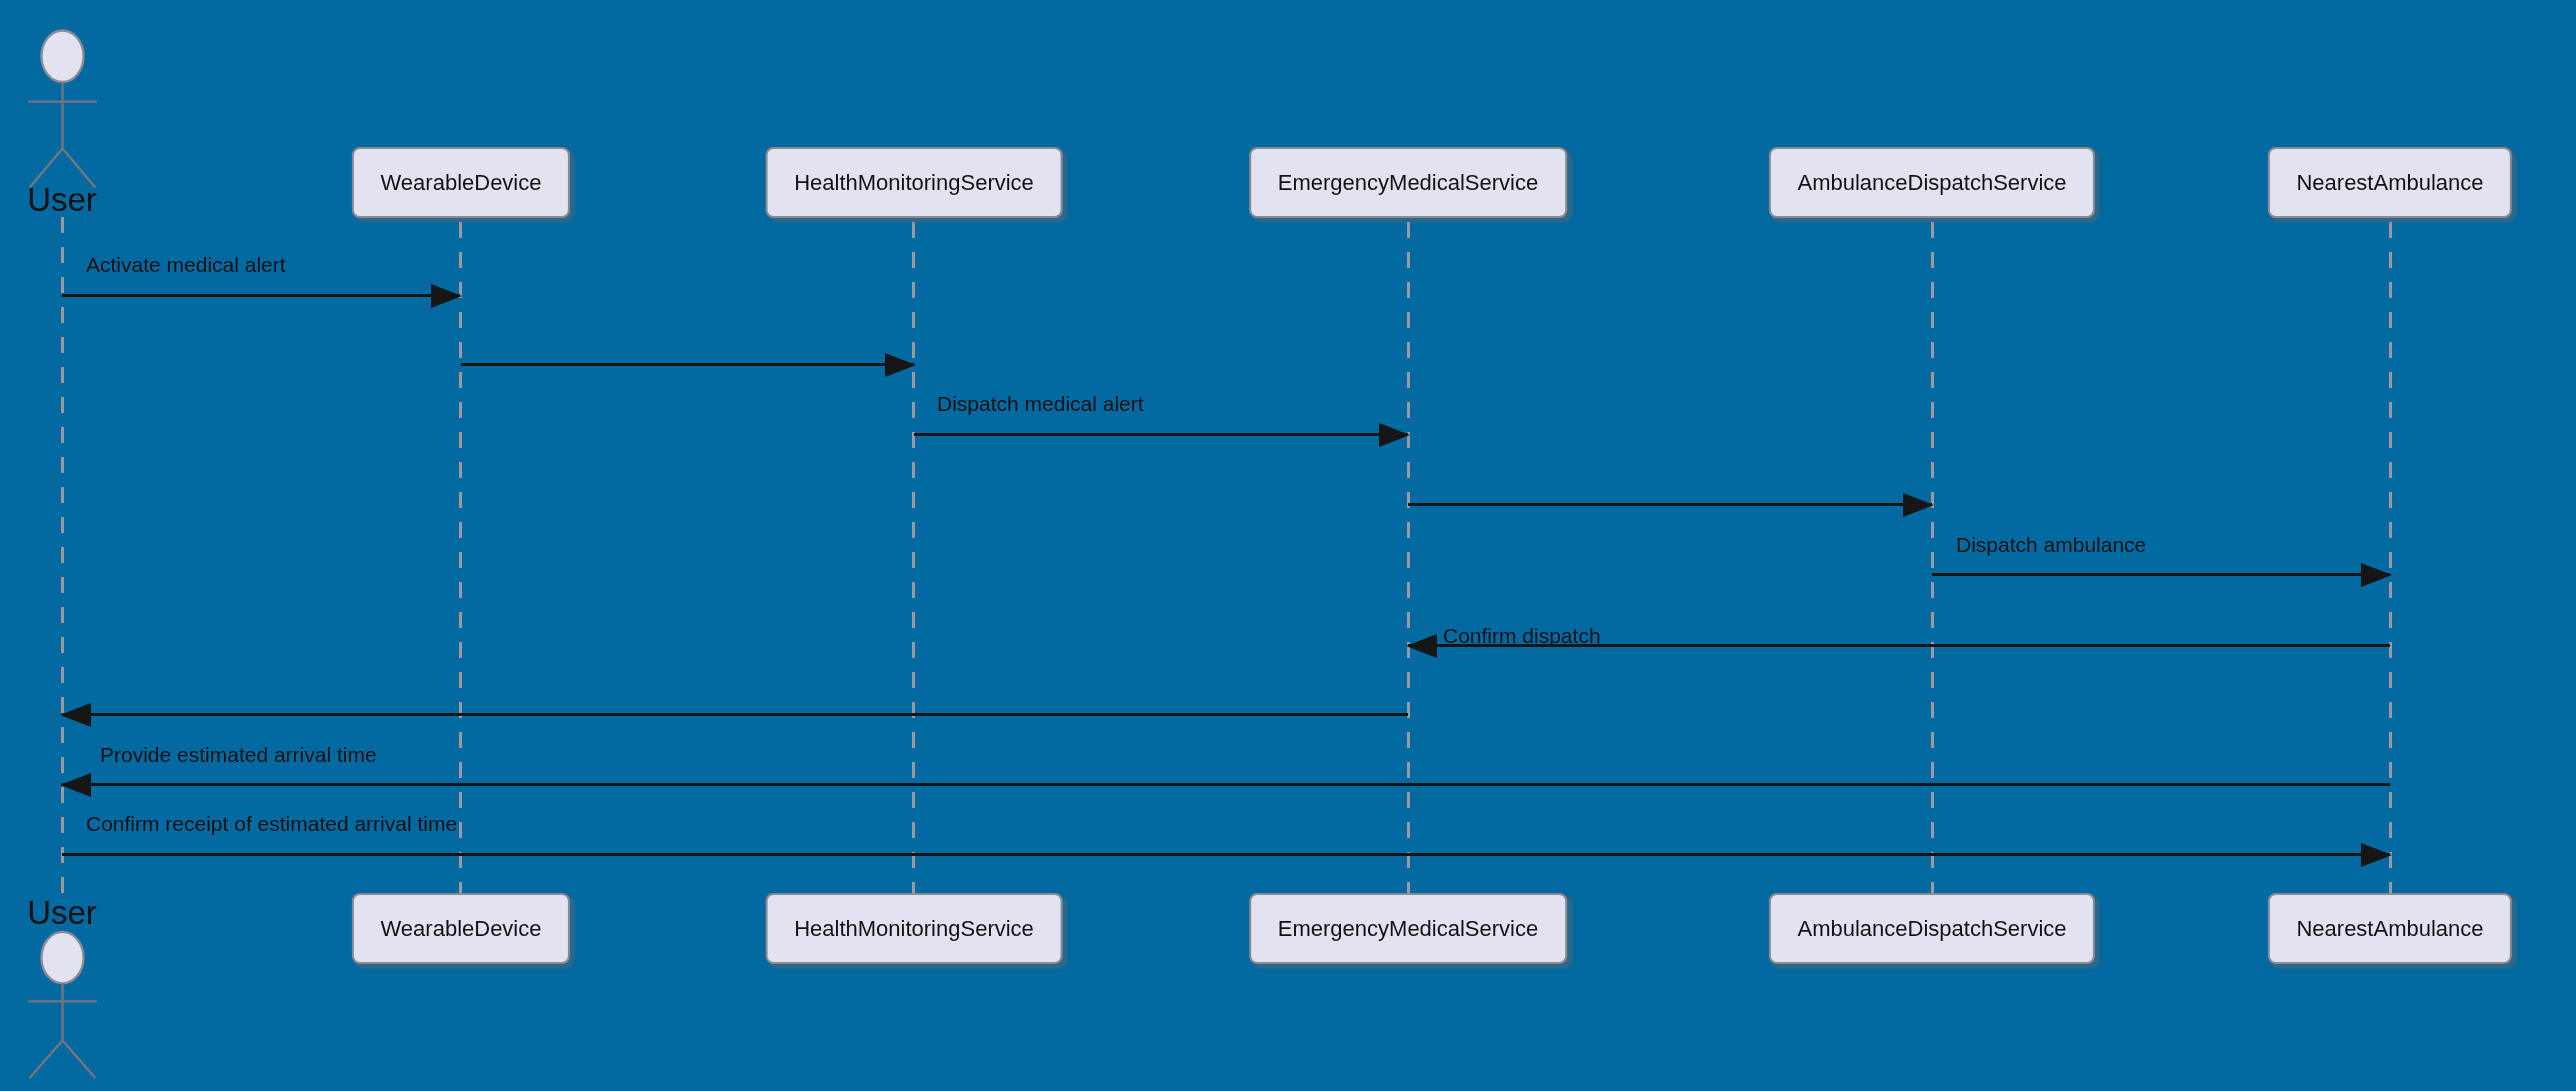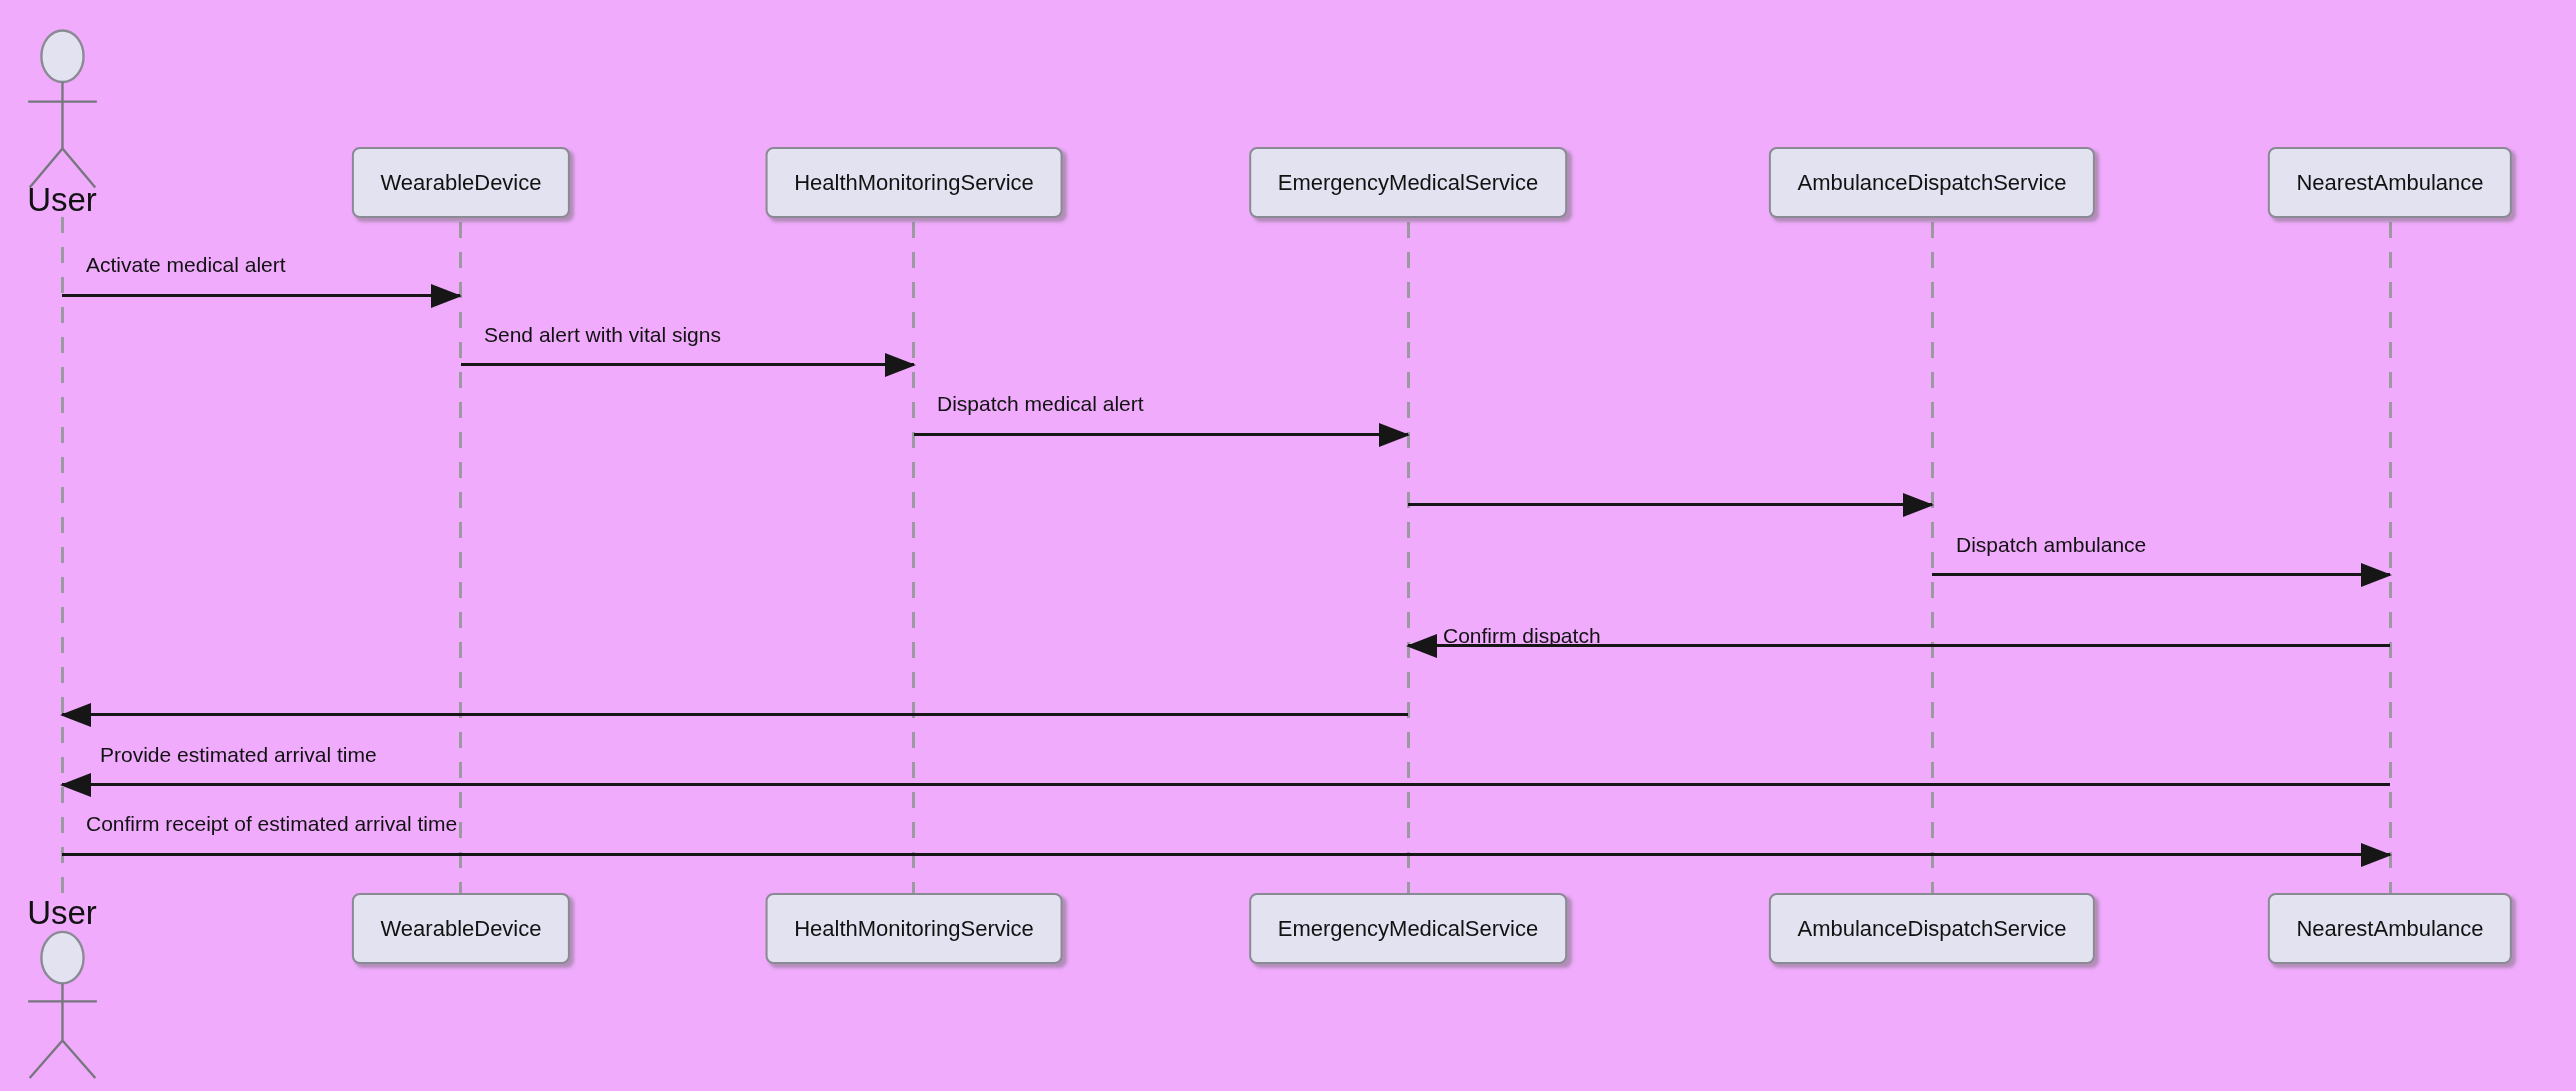--- a/index.html
+++ b/index.html
@@ -1,16 +1,16 @@
 <!DOCTYPE html>
 <html style="font-size:12.5px"><head>
 <meta charset="utf-8">
 <style>
   html,body{margin:0;padding:0;background:#ffffff;}
-  .stage{position:relative;width:2576px;height:1092px;background:#f0abfc;overflow:hidden;
+  .stage{position:relative;width:2576px;height:1092px;background:#0369a1;overflow:hidden;
          font-family:"Liberation Sans",sans-serif;color:#121212;}
   .layer{position:absolute;left:0;top:0;width:2576px;height:1092px;}
 
   .pbox{position:absolute;transform:translateX(-50%);height:67px;background:#E2E2F0;
         border:2.3px solid #8A8A94;border-radius:7.8px;box-shadow:3.9px 3.9px 3.1px rgba(105,105,105,.45);
         display:flex;align-items:center;padding:0 26.6px;font-size:22px;white-space:nowrap;}
   .pbox.row-top{top:147px;}
   .pbox.row-bottom{top:893px;}
 
   .lifeline{position:absolute;width:3.1px;top:222px;height:671px;
@@ -67,21 +67,20 @@
   <div class="pbox row-bottom" style="left:914px;">HealthMonitoringService</div>
   <div class="pbox row-bottom" style="left:1408px;">EmergencyMedicalService</div>
   <div class="pbox row-bottom" style="left:1932px;">AmbulanceDispatchService</div>
   <div class="pbox row-bottom" style="left:2390px;">NearestAmbulance</div>
 
   <div class="msg-label" style="left:86px;top:253px;">Activate medical alert</div>
   <div class="msg-line" style="left:62px;top:294px;width:398px;">
     <span class="ah r"></span>
   </div>
 
-  <div class="msg-label" style="left:484px;top:323px;">Send alert with vital signs</div>
   <div class="msg-line" style="left:461px;top:363px;width:453px;">
     <span class="ah r"></span>
   </div>
 
   <div class="msg-label" style="left:937px;top:392px;">Dispatch medical alert</div>
   <div class="msg-line" style="left:914px;top:433px;width:494px;">
     <span class="ah r"></span>
   </div>
 
   <div class="msg-line" style="left:1408px;top:503px;width:524px;">

